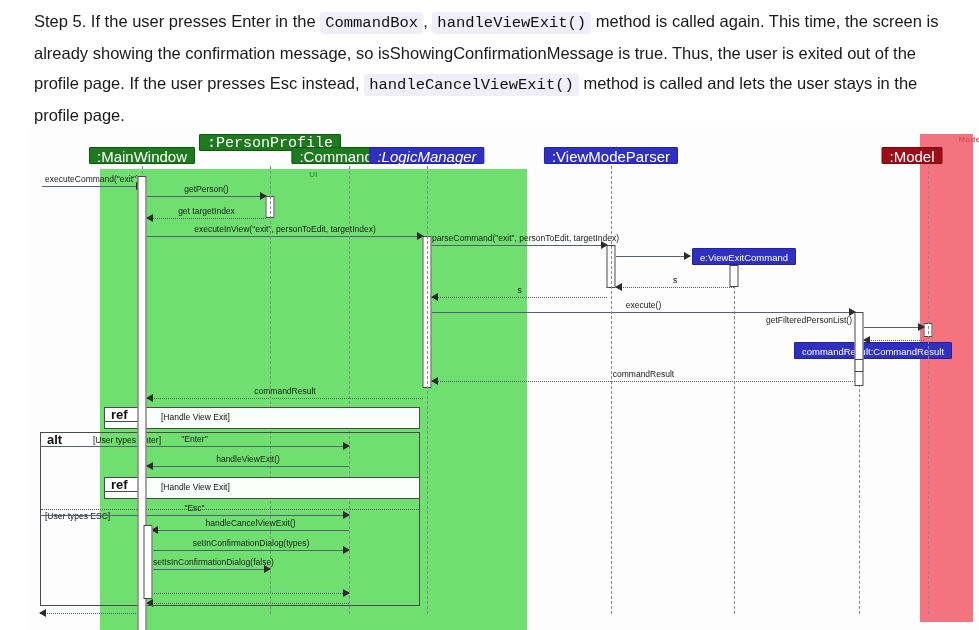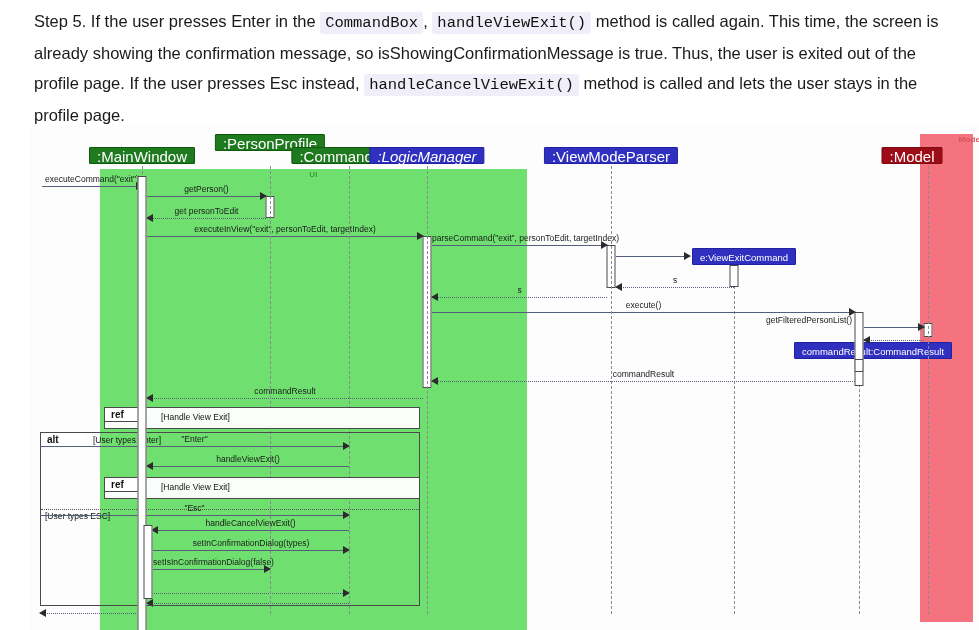--- a/index.html
+++ b/index.html
@@ -101,21 +101,21 @@
   
   .frag {
     position:absolute; border:1.5px solid #4a4a4a;
     background: rgba(255,255,255,0.97);
   }
   .frag.transparent { background: transparent; }
   .frag-tab {
     position:absolute; left:0; top:0;
     height:14px; background:#ffffff;
     border-right:1.5px solid #4a4a4a; border-bottom:1.5px solid #4a4a4a;
-    font-size:10px; font-weight:bold; line-height:14px;
+    font-size:13px; font-weight:bold; line-height:14px;
     padding:0 5px 0 6px; color:#111;
   }
   .frag-tab::after {
     content:""; position:absolute; right:-9px; top:0;
     width:0; height:0;
     border-top: 14px solid #ffffff;
     border-right: 9px solid transparent;
   }
   .frag-guard {
     position:absolute; top:0px; height:14px;
@@ -149,21 +149,21 @@
     <div class="lifeline" style="left: 240px; top: 40px; height: 448px; z-index: 2;"></div>
     <div class="lifeline" style="left: 319px; top: 40px; height: 448px; z-index: 2;"></div>
     <div class="lifeline" style="left: 397px; top: 40px; height: 448px; z-index: 2;"></div>
     <div class="lifeline" style="left: 581px; top: 40px; height: 448px; z-index: 2;"></div>
     <div class="lifeline" style="left: 898px; top: 40px; height: 448px; z-index: 2;"></div>
 
     <div class="lifeline" style="left:704px; top:145px; height:343px;"></div>
     <div class="lifeline" style="left:829px; top:238px; height:250px;"></div>
 
     <div class="pbox pbox-green" style="left:112px; top:21px;"><span>:MainWindow</span></div>
-    <div class="pbox pbox-green" style="left:240px; top:8px;"><span>:PersonProfile</span></div>
+    <div class="pbox pbox-green" style="left:240px; top:8px;font-family:Liberation Mono, monospace;"><span>:PersonProfile</span></div>
     <div class="pbox pbox-green" style="left:319px; top:21px;"><span>:CommandBox</span></div>
     <div class="pbox pbox-blue" style="left:397px; top:21px;font-style:italic;"><span>:LogicManager</span></div>
     <div class="pbox pbox-blue" style="left:581px; top:21px;"><span>:ViewModeParser</span></div>
     <div class="pbox pbox-red" style="left:882px; top:21px;"><span>:Model</span></div>
 
     <div class="objbox" style="left:662px; top:122px;"><span>e:ViewExitCommand</span></div>
     <div class="objbox" style="left:764px; top:216px;"><span>commandResult:CommandResult</span></div>
 
     <div class="act" style="left: 112px; top: 50px; height: 455px; z-index: 6;"></div>
     <div class="act" style="left:240px; top:70px;  height:22px;"></div>
@@ -185,21 +185,21 @@
 
     <div class="msg right" style="left:117px; top:70px; width:119px;">
       <div class="line"></div>
       <div class="head"></div>
       <div class="lbl">getPerson()</div>
     </div>
 
     <div class="msg left dotted" style="left:117px; top:92px; width:119px;">
       <div class="line"></div>
       <div class="head"></div>
-      <div class="lbl">get personToEdit</div>
+      <div class="lbl">get targetIndex</div>
     </div>
 
     <div class="msg right" style="left:117px; top:110px; width:276px;">
       <div class="line"></div>
       <div class="head"></div>
       <div class="lbl">executeInView("exit", personToEdit, targetIndex)</div>
     </div>
 
     <div class="msg right" style="left:402px; top:119px; width:175px;">
       <div class="line"></div>

